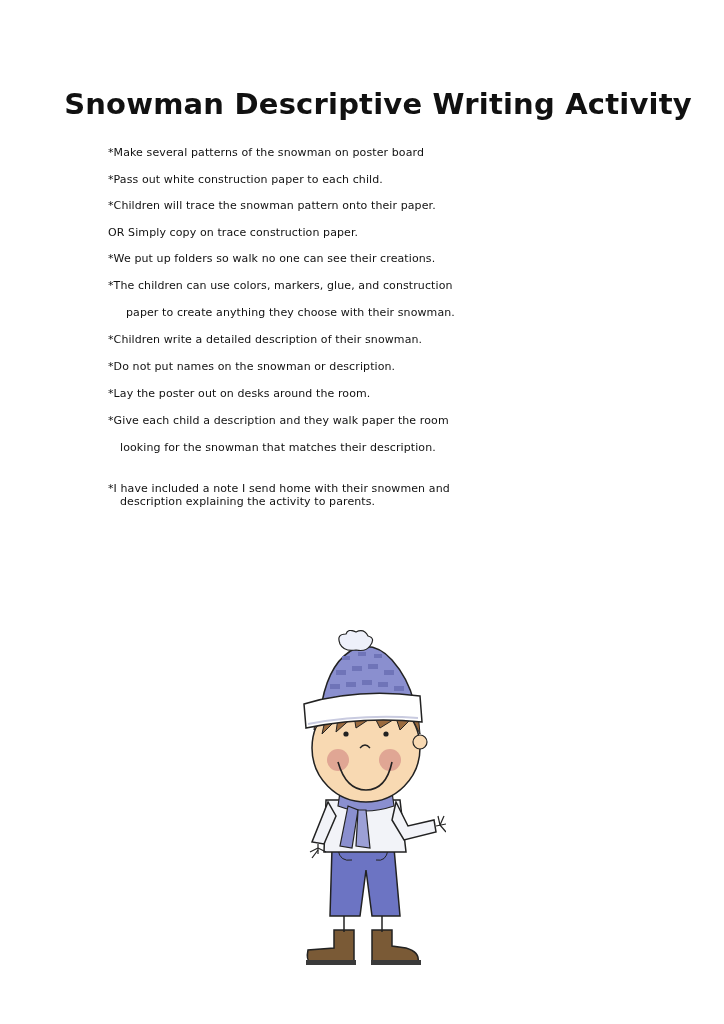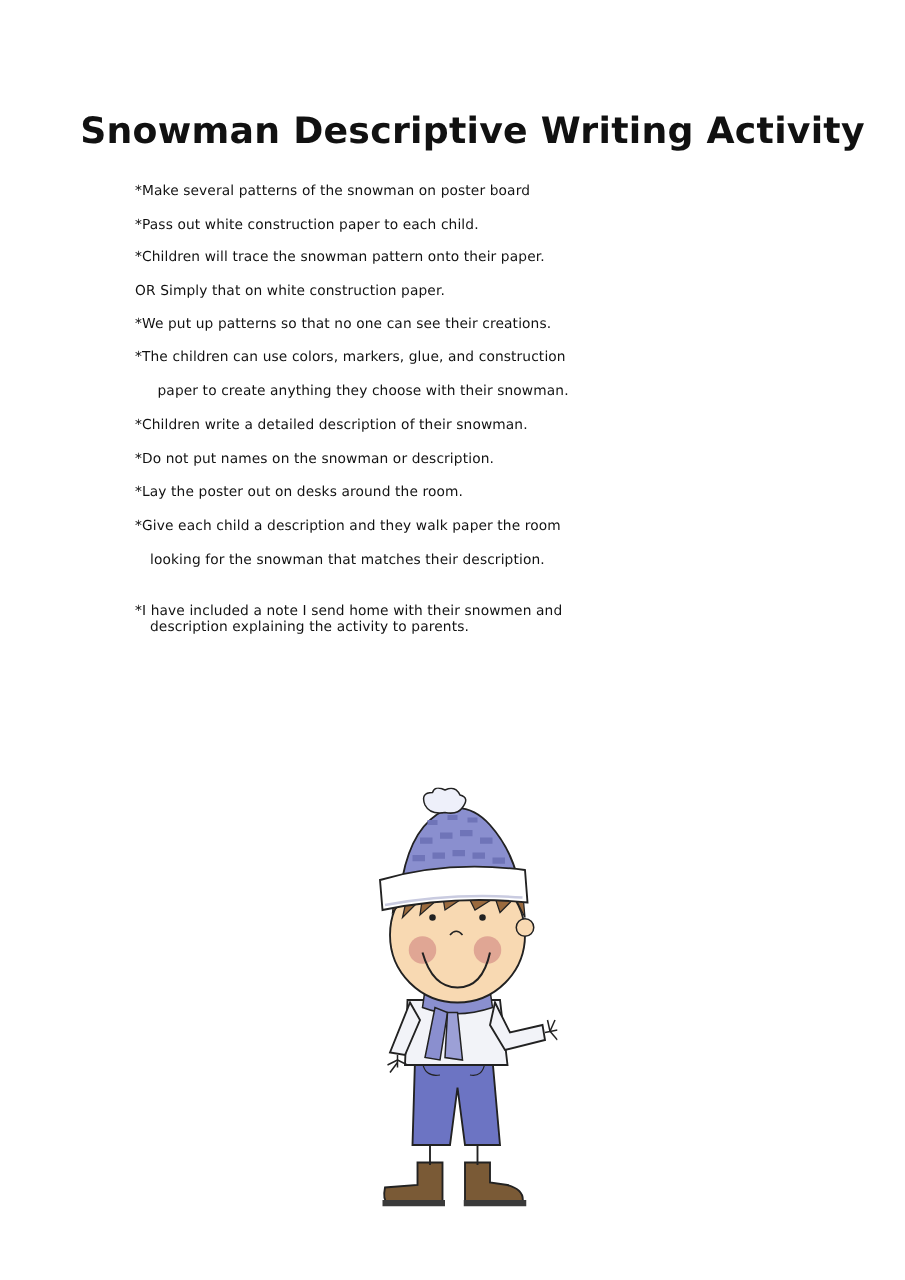--- a/index.html
+++ b/index.html
@@ -55,22 +55,22 @@
   </style>
 </head>
 <body>
 
 <h1 class="title">Snowman Descriptive Writing Activity</h1>
 
 <div class="body-text">
   <div class="line" style="top:0px">*Make several patterns of the snowman on poster board</div>
   <div class="line" style="top:26.5px">*Pass out white construction paper to each child.</div>
   <div class="line" style="top:53px">*Children will trace the snowman pattern onto their paper.</div>
-  <div class="line" style="top:79.5px"><span class="or-bold">OR</span><span> Simply that on white construction paper.</span></div>
-  <div class="line" style="top:106px">*We put up patterns so that no one can see their creations.</div>
+  <div class="line" style="top:79.5px"><span class="or-bold">OR</span><span> Simply copy on trace construction paper.</span></div>
+  <div class="line" style="top:106px">*We put up folders so walk no one can see their creations.</div>
   <div class="line" style="top:133px">*The children can use colors, markers, glue, and construction</div>
   <div class="line indent1" style="top:160px">paper to create anything they choose with their snowman.</div>
   <div class="line" style="top:187px">*Children write a detailed description of their snowman.</div>
   <div class="line" style="top:214px">*Do not put names on the snowman or description.</div>
   <div class="line" style="top:241px">*Lay the poster out on desks around the room.</div>
   <div class="line" style="top:268px">*Give each child a description and they walk paper the room</div>
   <div class="line indent2" style="top:295px">looking for the snowman that matches their description.</div>
   <div class="line" style="top:336px">*I have included a note I send home with their snowmen and</div>
   <div class="line indent2" style="top:349px">description explaining the activity to parents.</div>
 </div>

